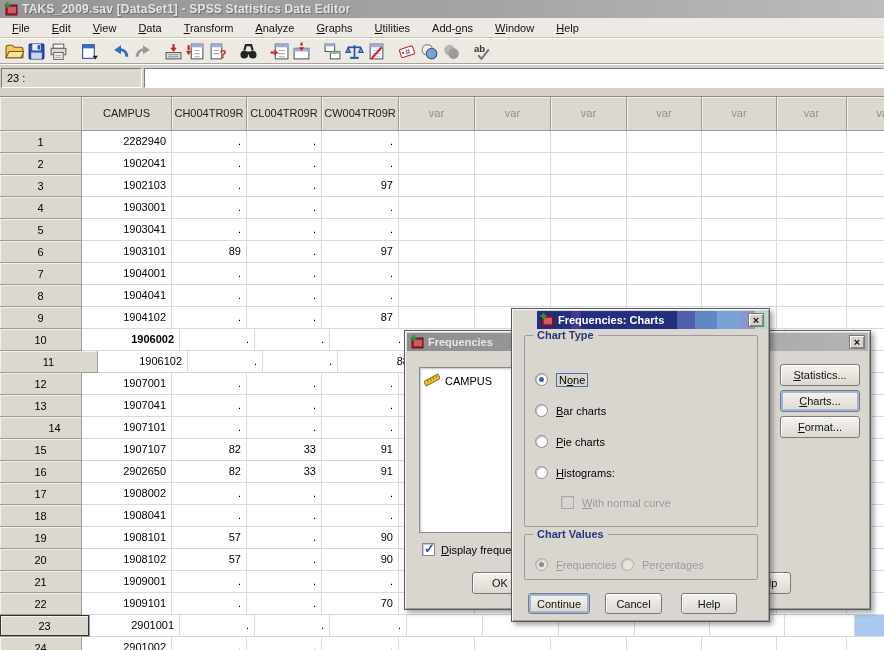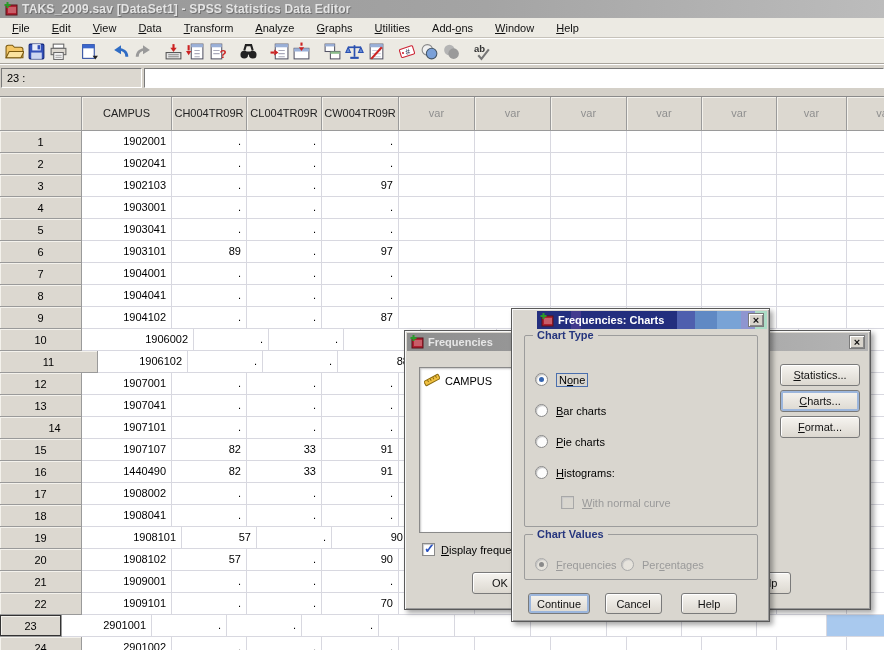--- a/index.html
+++ b/index.html
@@ -292,21 +292,21 @@
         <div class="hcell varh" style="width: 76px;">var</div>
         <div class="hcell varh" style="width: 76px;">var</div>
         <div class="hcell varh" style="width: 76px;">var</div>
         <div class="hcell varh" style="width: 75px;">var</div>
         <div class="hcell varh" style="width: 75px;">var</div>
         <div class="hcell varh" style="width: 70px;">var</div>
         <div class="hcell varh" style="width: 75px;">var</div>
       </div>
       <div class="grow">
         <div class="rnum" style="width: 82px;">1</div>
-        <div class="dcell" style="width: 90px;">1902001</div>
+        <div class="dcell" style="width: 90px;">2282940</div>
         <div class="dcell" style="width: 75px;">.</div>
         <div class="dcell" style="width: 75px;">.</div>
         <div class="dcell" style="width: 77px;">.</div>
         <div class="dcell" style="width: 76px;"></div>
         <div class="dcell" style="width: 76px;"></div>
         <div class="dcell" style="width: 76px;"></div>
         <div class="dcell" style="width: 75px;"></div>
         <div class="dcell" style="width: 75px;"></div>
         <div class="dcell" style="width: 70px;"></div>
         <div class="dcell" style="width: 75px;"></div>
@@ -418,21 +418,21 @@
         <div class="dcell" style="width: 76px;"></div>
         <div class="dcell" style="width: 76px;"></div>
         <div class="dcell" style="width: 76px;"></div>
         <div class="dcell" style="width: 75px;"></div>
         <div class="dcell" style="width: 75px;"></div>
         <div class="dcell" style="width: 70px;"></div>
         <div class="dcell" style="width: 75px;"></div>
       </div>
       <div class="grow">
         <div class="rnum" style="width: 82px;">10</div>
-        <div class="dcell" style="width: 112px;">1906002</div>
+        <div class="dcell" style="width: 98px; font-weight: bold;">1906002</div>
         <div class="dcell" style="width: 75px;">.</div>
         <div class="dcell" style="width: 75px;">.</div>
         <div class="dcell" style="width: 77px;">.</div>
         <div class="dcell" style="width: 76px;"></div>
         <div class="dcell" style="width: 76px;"></div>
         <div class="dcell" style="width: 76px;"></div>
         <div class="dcell" style="width: 75px;"></div>
         <div class="dcell" style="width: 75px;"></div>
         <div class="dcell" style="width: 70px;"></div>
         <div class="dcell" style="width: 75px;"></div>
@@ -502,21 +502,21 @@
         <div class="dcell" style="width: 76px;"></div>
         <div class="dcell" style="width: 76px;"></div>
         <div class="dcell" style="width: 76px;"></div>
         <div class="dcell" style="width: 75px;"></div>
         <div class="dcell" style="width: 75px;"></div>
         <div class="dcell" style="width: 70px;"></div>
         <div class="dcell" style="width: 75px;"></div>
       </div>
       <div class="grow">
         <div class="rnum" style="width: 82px;">16</div>
-        <div class="dcell" style="width: 90px;">1440490</div>
+        <div class="dcell" style="width: 90px;">2902650</div>
         <div class="dcell" style="width: 75px;">82</div>
         <div class="dcell" style="width: 75px;">33</div>
         <div class="dcell" style="width: 77px;">91</div>
         <div class="dcell" style="width: 76px;"></div>
         <div class="dcell" style="width: 76px;"></div>
         <div class="dcell" style="width: 76px;"></div>
         <div class="dcell" style="width: 75px;"></div>
         <div class="dcell" style="width: 75px;"></div>
         <div class="dcell" style="width: 70px;"></div>
         <div class="dcell" style="width: 75px;"></div>
@@ -544,21 +544,21 @@
         <div class="dcell" style="width: 76px;"></div>
         <div class="dcell" style="width: 76px;"></div>
         <div class="dcell" style="width: 76px;"></div>
         <div class="dcell" style="width: 75px;"></div>
         <div class="dcell" style="width: 75px;"></div>
         <div class="dcell" style="width: 70px;"></div>
         <div class="dcell" style="width: 75px;"></div>
       </div>
       <div class="grow">
         <div class="rnum" style="width: 82px;">19</div>
-        <div class="dcell" style="width: 100px;">1908101</div>
+        <div class="dcell" style="width: 90px;">1908101</div>
         <div class="dcell" style="width: 75px;">57</div>
         <div class="dcell" style="width: 75px;">.</div>
         <div class="dcell" style="width: 77px;">90</div>
         <div class="dcell" style="width: 76px;"></div>
         <div class="dcell" style="width: 76px;"></div>
         <div class="dcell" style="width: 76px;"></div>
         <div class="dcell" style="width: 75px;"></div>
         <div class="dcell" style="width: 75px;"></div>
         <div class="dcell" style="width: 70px;"></div>
         <div class="dcell" style="width: 75px;"></div>
@@ -599,21 +599,21 @@
         <div class="dcell" style="width: 77px;">70</div>
         <div class="dcell" style="width: 76px;"></div>
         <div class="dcell" style="width: 76px;"></div>
         <div class="dcell" style="width: 76px;"></div>
         <div class="dcell" style="width: 75px;"></div>
         <div class="dcell" style="width: 75px;"></div>
         <div class="dcell" style="width: 70px;"></div>
         <div class="dcell" style="width: 75px;"></div>
       </div>
       <div class="grow">
-        <div class="rnum cur" style="width: 62px;">23</div>
+        <div class="rnum cur" style="width: 90px;">23</div>
         <div class="dcell" style="width: 90px;">2901001</div>
         <div class="dcell" style="width: 75px;">.</div>
         <div class="dcell" style="width: 75px;">.</div>
         <div class="dcell" style="width: 77px;">.</div>
         <div class="dcell" style="width: 76px;"></div>
         <div class="dcell" style="width: 76px;"></div>
         <div class="dcell" style="width: 76px;"></div>
         <div class="dcell" style="width: 75px;"></div>
         <div class="dcell" style="width: 75px;"></div>
         <div class="dcell" style="width: 70px;"></div>

